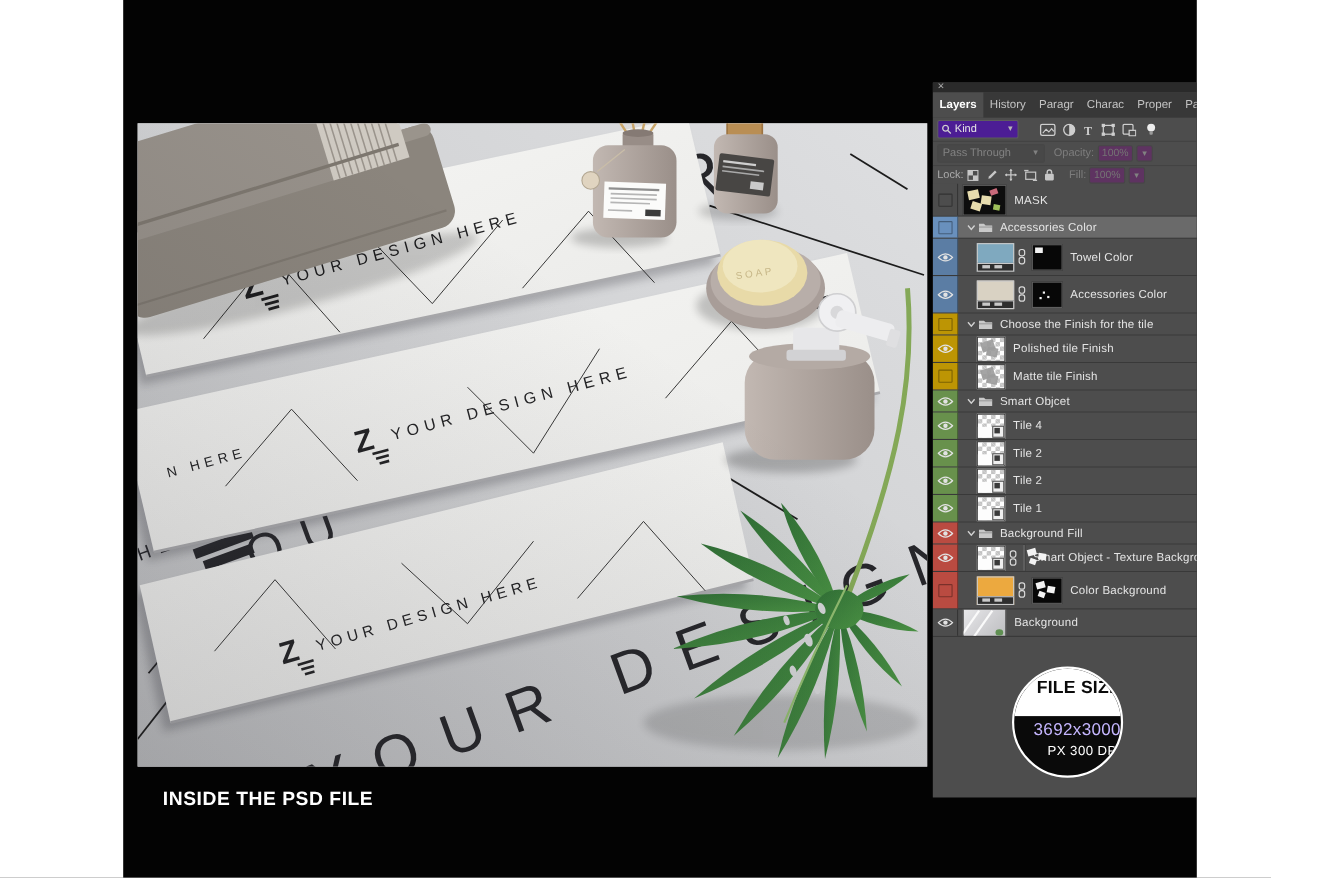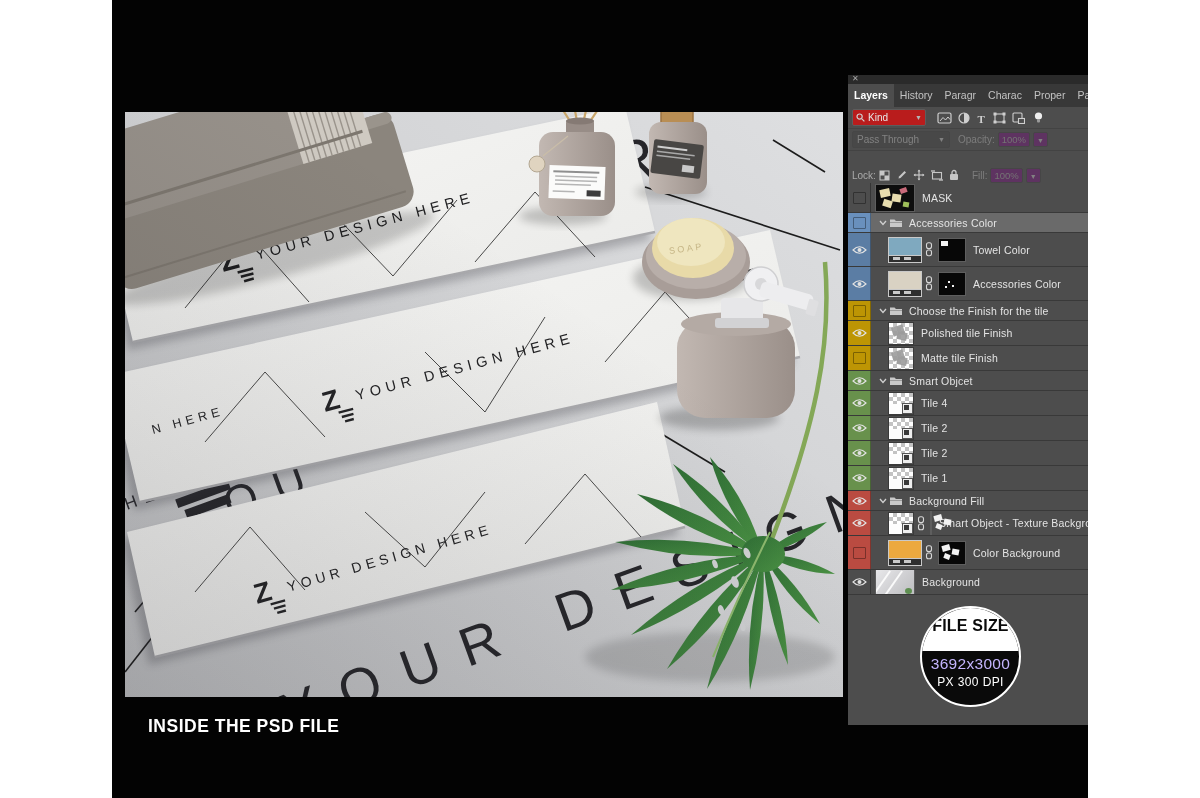--- a/index.html
+++ b/index.html
@@ -6,36 +6,36 @@
   body{width:1200px;height:798px;position:relative;background:#ffffff;overflow:hidden;
        font-family:"Liberation Sans",sans-serif;}
   .frame{position:absolute;left:112px;top:0;width:976px;height:798px;background:#030303;}
   
   .photo{position:absolute;left:125px;top:112px;width:718px;height:585px;background:#d0d1d3;overflow:hidden;}
   .photo svg{display:block;}
   
   .caption{position:absolute;left:148px;top:716px;color:#fff;font-size:17.5px;font-weight:700;
            letter-spacing:.5px;}
   .badge{position:absolute;left:920px;top:606px;width:97px;height:97px;border-radius:50%;
-         background:#0a0a0a;border:2px solid #ffffff;overflow:hidden;text-align:center;}
+         background:#0a0a0a;border:2px solid #ffffff;overflow:hidden;text-align:right;}
   .badge .dome{position:absolute;left:0;top:0;width:100%;height:44%;background:#ffffff;}
   .badge .t1{position:absolute;left:0;top:9px;width:100%;color:#0a0a0a;font-size:16px;font-weight:800;letter-spacing:.2px;}
   .badge .t2{position:absolute;left:0;top:47px;width:100%;color:#c4b5fd;font-size:15.5px;letter-spacing:.3px;}
   .badge .t3{position:absolute;left:0;top:67px;width:100%;color:#fff;font-size:12px;letter-spacing:.4px;}
   
   .panel{position:absolute;left:848px;top:75px;width:240px;height:650px;background:#4d4d4d;overflow:hidden;
          font-size:10.5px;color:#e0e0e0;}
   .minibar{height:9px;background:#2a2a2a;color:#a8a8a8;font-size:8px;line-height:8px;padding-left:4px;}
   .tabs{height:23px;background:#383838;white-space:nowrap;display:flex;}
   .tab{display:inline-block;padding:0 6px;line-height:23px;color:#c3c3c3;font-size:10.5px;cursor:default;}
   .tab.active{background:#4d4d4d;color:#ffffff;font-weight:bold;}
   .hrow{height:21px;display:flex;align-items:center;padding:0 4px;border-bottom:1px solid #434343;}
-  .hrow.lockrow{height:16px;border-bottom:none;margin-top:16px;}
-  .kindbox{display:flex;align-items:center;background:#b91c1c;border:1px solid #5d5d5d;border-radius:2px;
-           height:15px;padding:0 3px;width:66px;margin-right:8px;}
+  .hrow.lockrow{height:16px;border-bottom:none;}
+  .kindbox{display:flex;align-items:center;background:#4c1d95;border:1px solid #5d5d5d;border-radius:2px;
+           height:15px;padding:0 3px;width:66px;margin-right:16px;}
   .kindbox .kl{flex:1;color:#e6e6e6;font-size:10px;margin-left:3px;}
   .fico{margin:0 3px;display:inline-flex;}
   .dim{opacity:.5;}
   .selbox{display:flex;align-items:center;background:#454545;border:1px solid #404040;border-radius:2px;
           height:15px;padding:0 4px;}
   .valbox{background:#701a75;border:1px solid #404040;border-radius:2px;height:13px;line-height:13px;
           padding:0 3px;color:#9a9a9a;font-size:9.5px;margin-left:3px;}
   .caret{font-size:7px;color:#b5b5b5;margin-left:3px;}
   .lab{color:#ababab;font-size:10px;}
   

